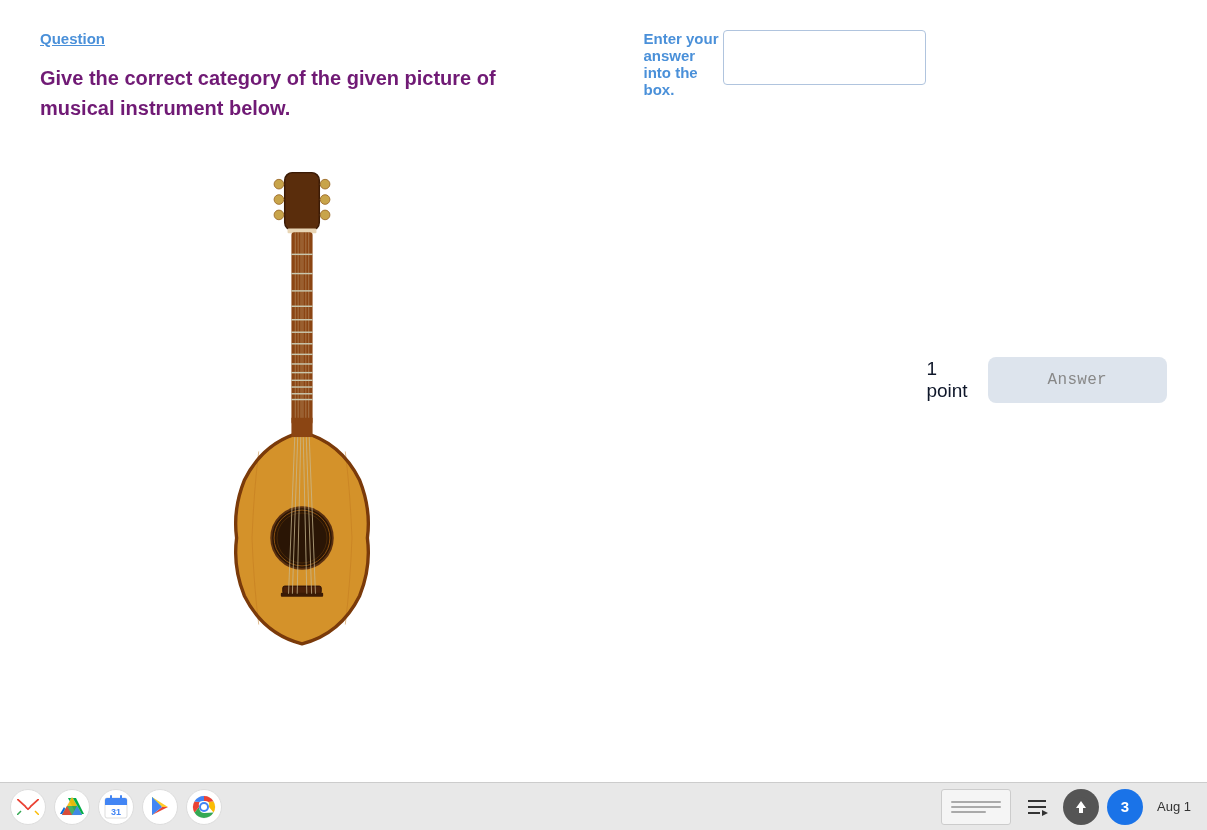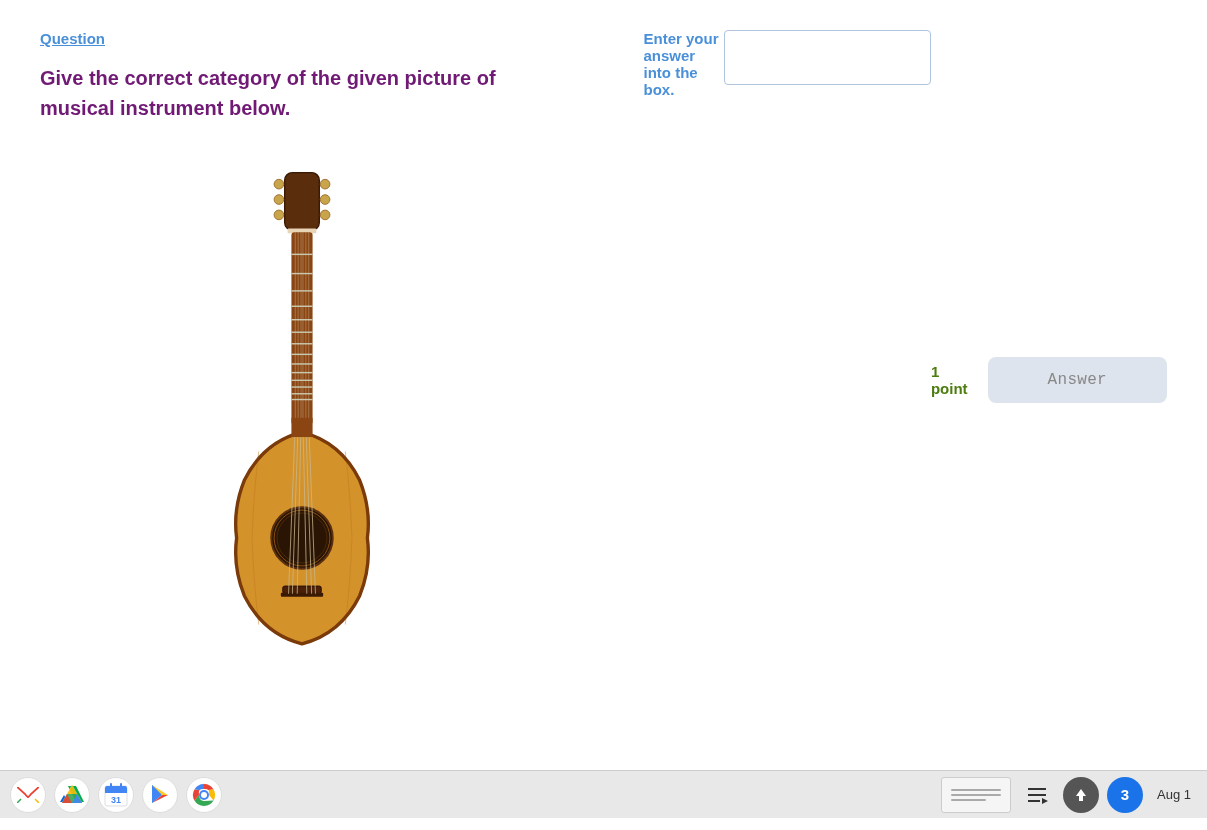--- a/index.html
+++ b/index.html
@@ -72,43 +72,43 @@
       margin-bottom: 24px;
     }
 
     .bottom-row {
       display: flex;
       align-items: center;
       gap: 20px;
     }
 
     .points-label {
-      font-size: 15px;
-      color: #4d7c0f;
-      font-weight: 700;
+      font-size: 19px;
+      color: #0f172a;
+      font-weight: 400;
       flex: 1;
     }
 
     .answer-button {
       background: #dde4ed;
       color: #888;
       border: none;
       border-radius: 8px;
       font-size: 16px;
       padding: 14px 60px;
       cursor: pointer;
       font-weight: 400;
       letter-spacing: 0.3px;
       font-family: Liberation Mono, monospace;
     }
 
     
     .taskbar {
       position: absolute;
-      bottom: 12px;
+      bottom: 0;
       left: 0;
       width: 100%;
       height: 48px;
       background: #e8e8e8;
       display: flex;
       align-items: center;
       justify-content: space-between;
       padding: 0 10px;
       border-top: 1px solid #ccc;
     }

